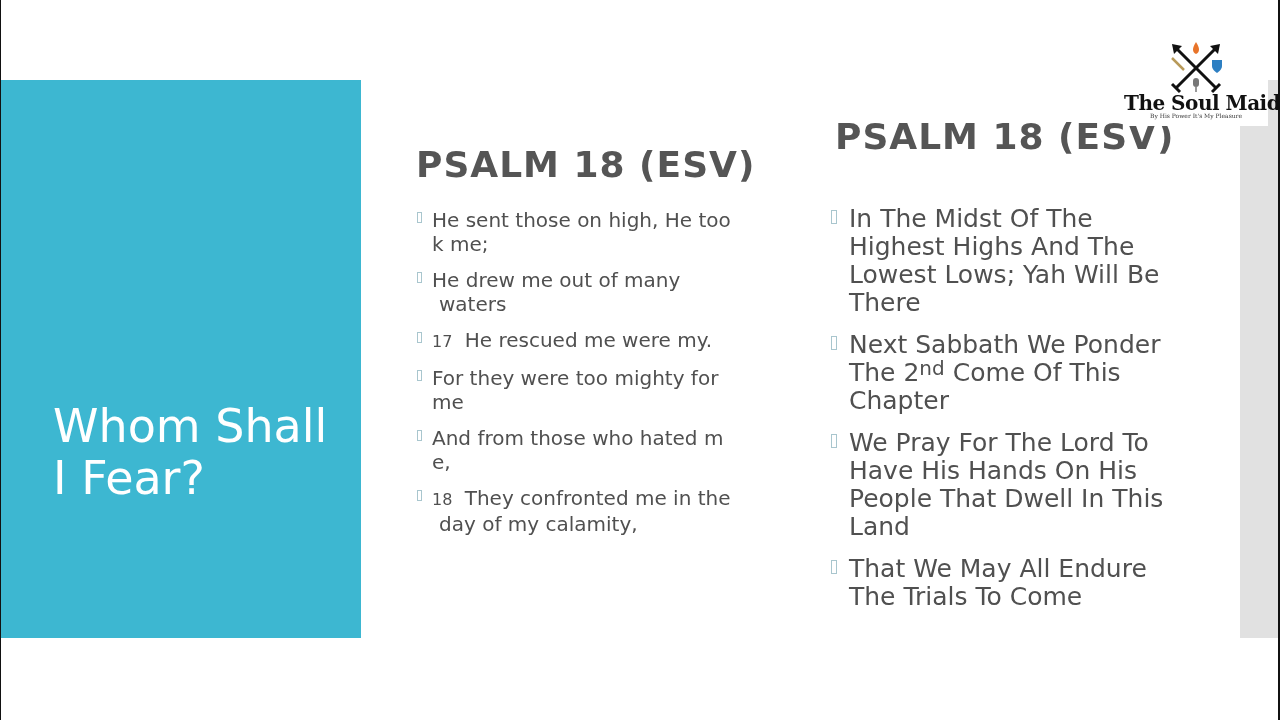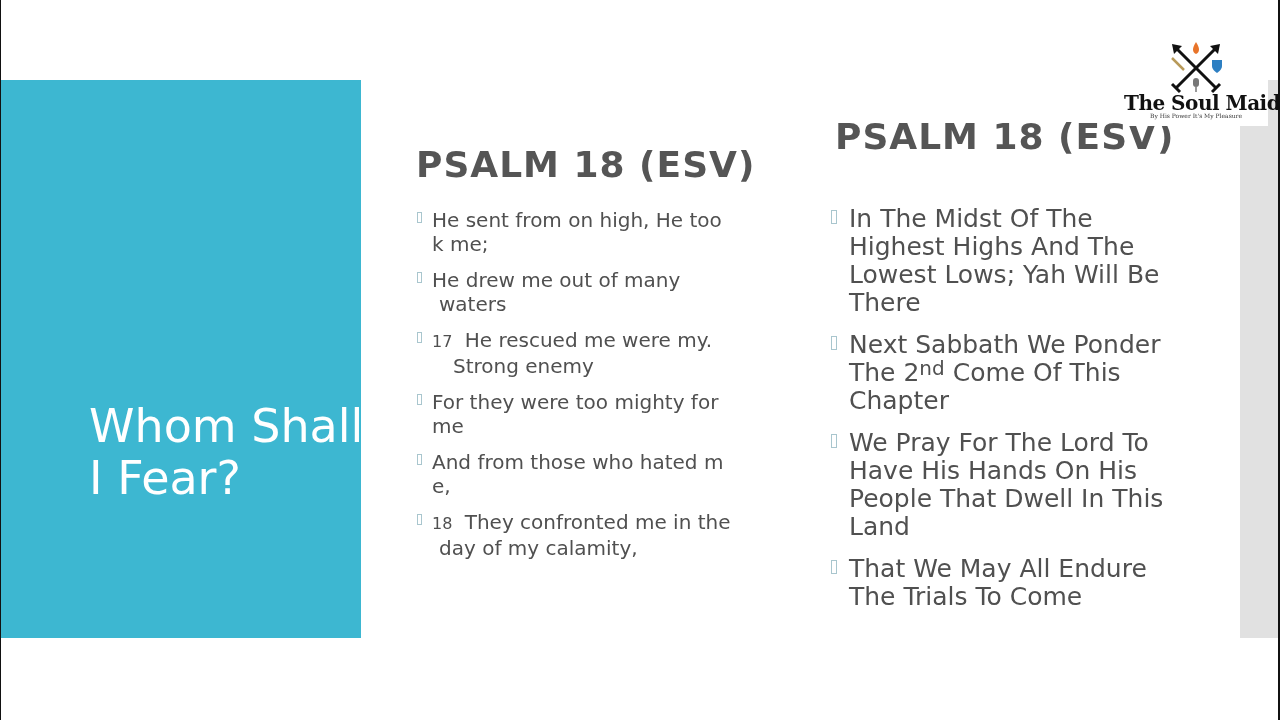--- a/index.html
+++ b/index.html
@@ -21,21 +21,20 @@
       position: absolute; left: 1px; top: 80px;
       width: 360px; height: 558px;
       background: #3db7d1;
     }
     .panel-title {
       position: absolute; left: 52px; top: 320px;
       width: 300px;
       color: #ffffff;
       font-size: 46px; line-height: 52px;
       font-weight: normal;
-      margin-left: 36px;
     }
     .gray-bar {
       position: absolute; left: 1240px; top: 80px;
       width: 38px; height: 558px;
       background: #e1e1e1;
     }
     .col-title {
       position: absolute;
       color: #555555;
       font-weight: bold;
@@ -101,33 +100,32 @@
 </div>
 
 <div class="gray-bar"></div>
 
 <div class="col-title col1-title">PSALM 18 (ESV)</div>
 <div class="col-title col2-title">PSALM 18 (ESV)</div>
 
 <ul class="bullets col1">
   <li>
     <span class="bullet-box"></span>
-    <span> He sent from on high, He too</span><br>
+    <span> He sent those on high, He too</span><br>
     <span>k me;</span>
   </li>
   <li>
     <span class="bullet-box"></span>
     <span>He drew me out of many</span><br>
     <span class="indent">waters</span>
   </li>
   <li>
     <span class="bullet-box"></span>
     <span class="verse-num">17</span>
     <span>He rescued me were my.</span><br>
-    <span class="indent" style="padding-left:21px">Strong enemy</span>
   </li>
   <li>
     <span class="bullet-box"></span>
     <span>For they were too mighty for</span><br>
     <span>me</span>
   </li>
   <li>
     <span class="bullet-box"></span>
     <span>And from those who hated m</span><br>
     <span>e,</span>

